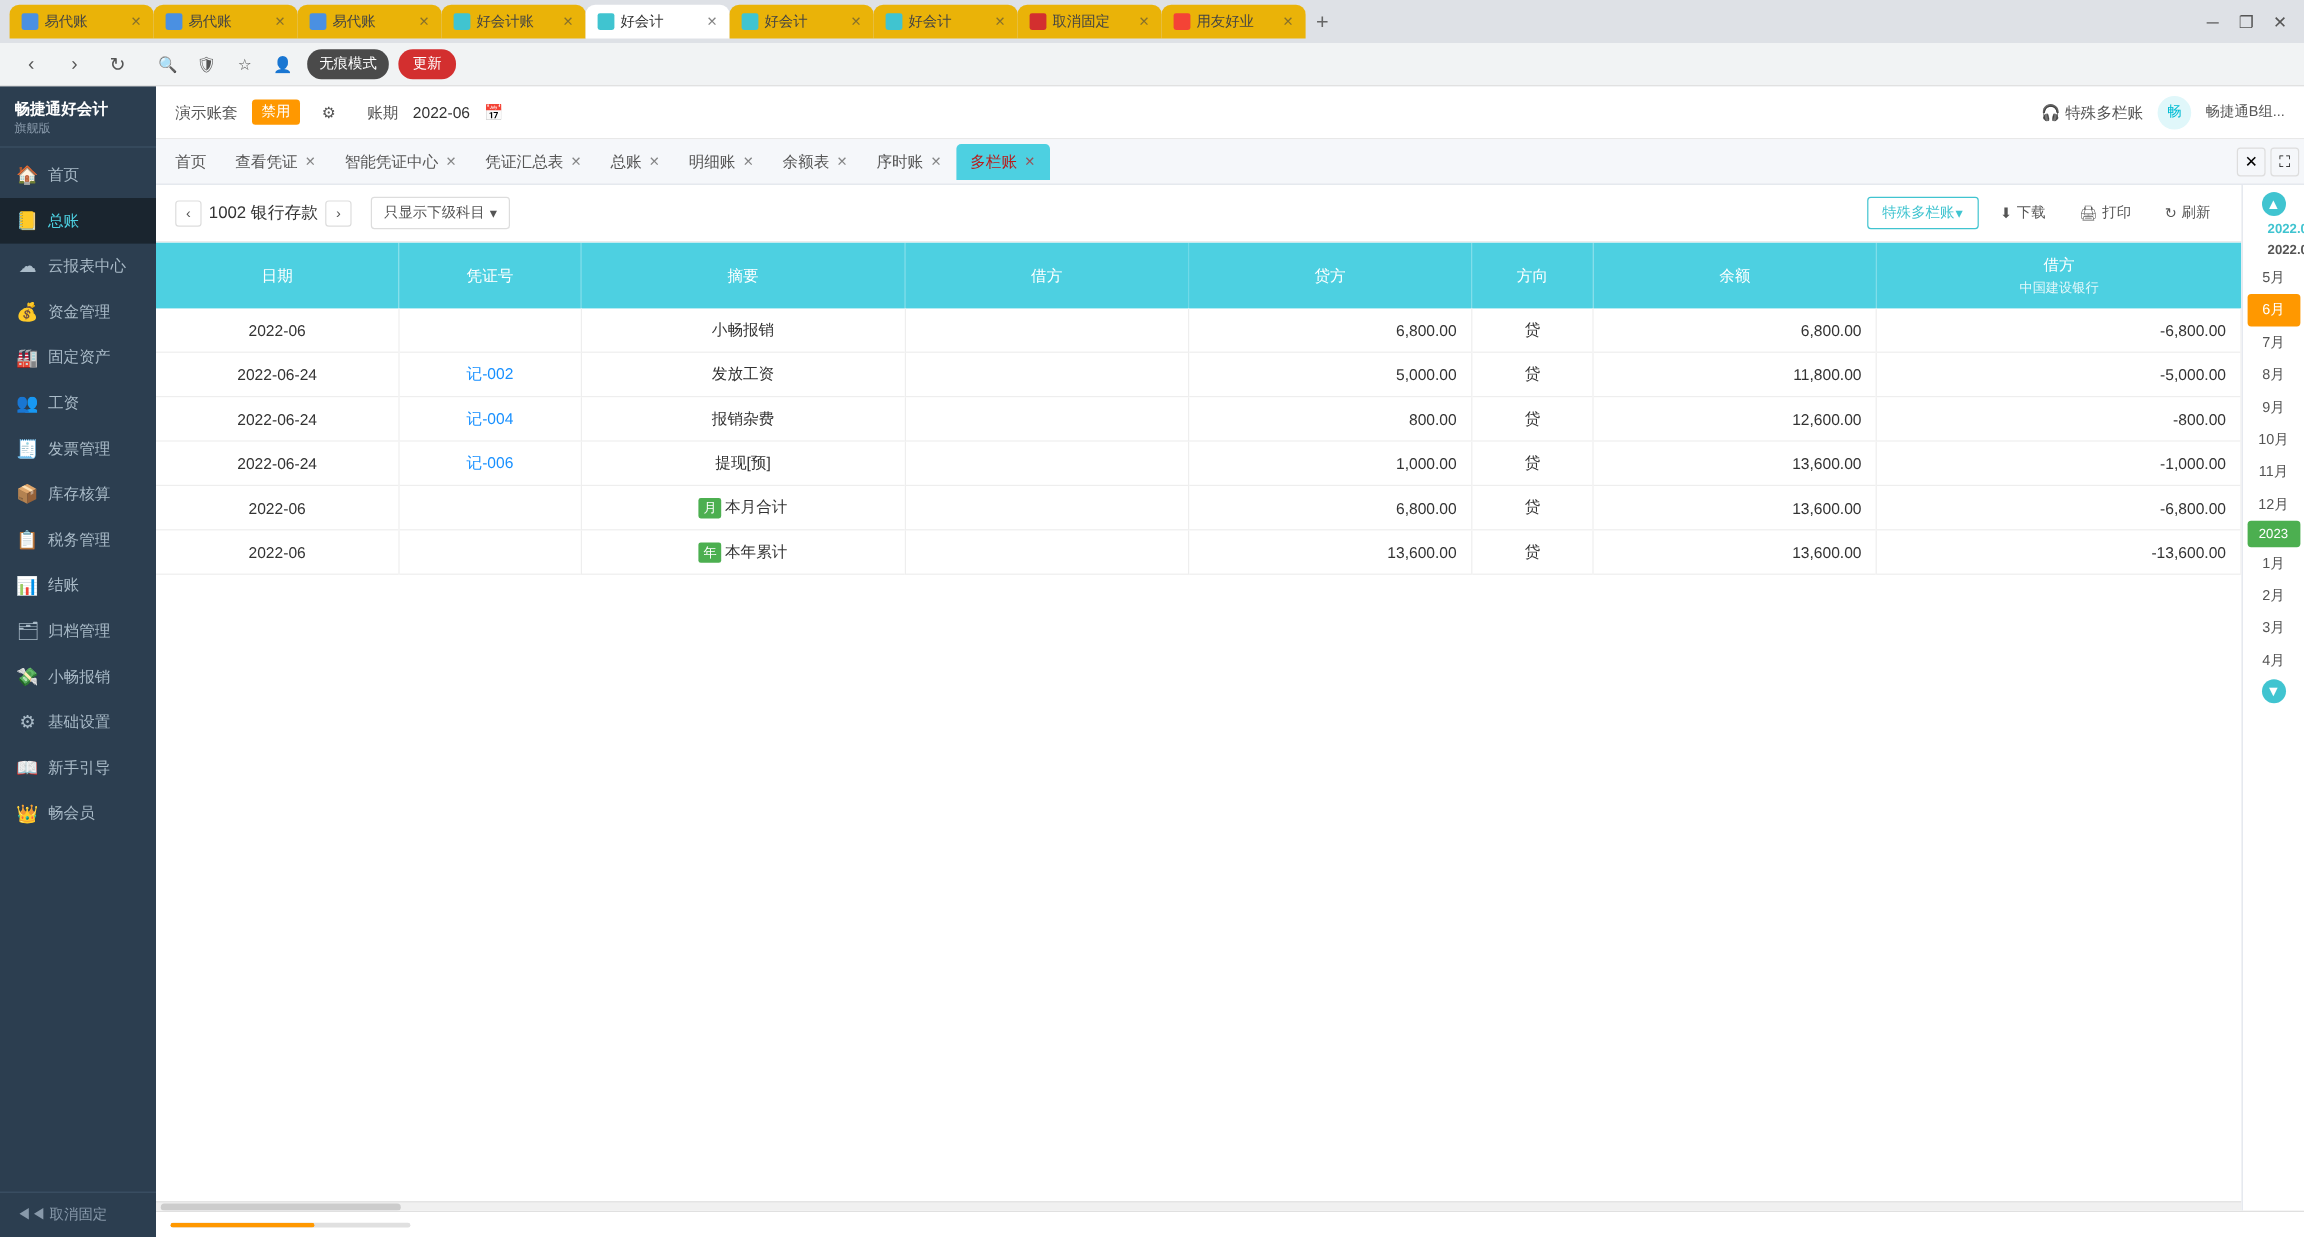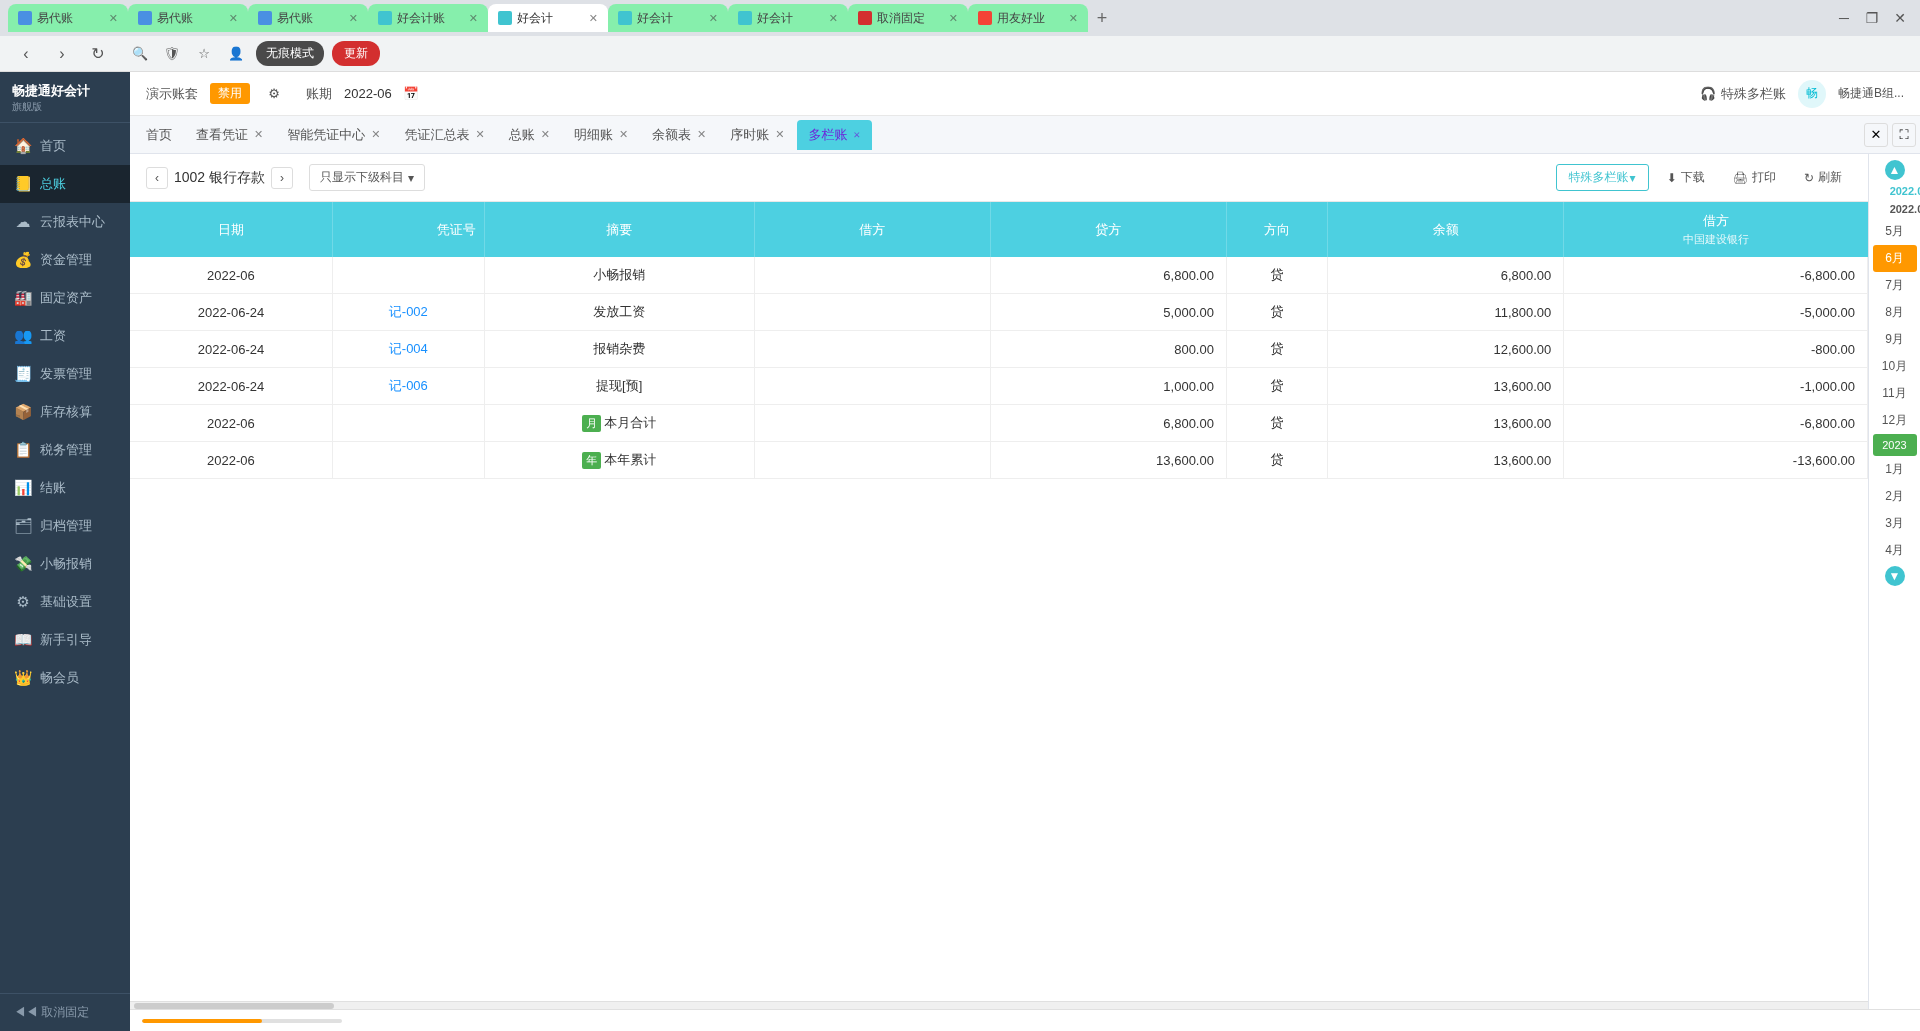--- a/index.html
+++ b/index.html
@@ -1,20 +1,20 @@
 <!DOCTYPE html>
 <html><head>
   <meta charset="utf-8">
   <style>
     * { margin: 0; padding: 0; box-sizing: border-box; }
     body { font-family: 'Microsoft YaHei', sans-serif; font-size: 13px; background: #f5f5f5; overflow: hidden; width: 1920px; height: 1031px; }
 
     
     .browser-chrome { background: #dee1e6; height: 36px; display: flex; align-items: center; padding: 0 8px; gap: 0; }
-    .browser-tab { display: flex; align-items: center; height: 28px; padding: 0 10px; border-radius: 8px 8px 0 0; font-size: 12px; gap: 5px; min-width: 120px; max-width: 150px; cursor: pointer; background: #86efac; color: #444; }
+    .browser-tab { display: flex; align-items: center; height: 28px; padding: 0 10px; border-radius: 8px 8px 0 0; font-size: 12px; gap: 5px; min-width: 120px; max-width: 150px; cursor: pointer; background: #eab308; color: #444; }
     .browser-tab.active { background: #fff; color: #333; }
     .browser-tab .tab-icon { width: 14px; height: 14px; border-radius: 2px; display: inline-block; flex-shrink: 0; }
     .browser-tab .tab-close { margin-left: auto; opacity: 0.6; font-size: 11px; }
     .tab-add { width: 28px; height: 28px; display: flex; align-items: center; justify-content: center; font-size: 18px; color: #666; cursor: pointer; }
     .browser-controls { margin-left: auto; display: flex; align-items: center; gap: 4px; }
     .browser-ctrl-btn { width: 24px; height: 24px; display: flex; align-items: center; justify-content: center; font-size: 14px; color: #555; cursor: pointer; }
 
     
     .address-bar { background: #f1f3f4; height: 36px; display: flex; align-items: center; padding: 0 12px; gap: 8px; border-bottom: 1px solid #ddd; }
     .nav-btn { width: 28px; height: 28px; display: flex; align-items: center; justify-content: center; color: #555; font-size: 16px; cursor: pointer; border-radius: 50%; }
@@ -45,21 +45,21 @@
     .app-header { background: white; padding: 0 16px; height: 44px; display: flex; align-items: center; gap: 12px; border-bottom: 1px solid #e8e8e8; flex-shrink: 0; }
     .demo-badge { background: #ff9800; color: white; padding: 2px 8px; border-radius: 3px; font-size: 12px; }
     .header-right { margin-left: auto; display: flex; align-items: center; gap: 12px; }
     .consult-btn { display: flex; align-items: center; gap: 4px; font-size: 13px; color: #555; cursor: pointer; }
     .user-avatar { width: 28px; height: 28px; border-radius: 50%; background: #e0f7fa; display: flex; align-items: center; justify-content: center; font-size: 12px; color: #00bcd4; }
     .user-name { font-size: 12px; color: #555; }
 
     
     .tab-bar { background: #f5f7fa; border-bottom: 1px solid #e0e4ec; display: flex; align-items: center; padding: 0 4px; height: 38px; flex-shrink: 0; overflow: hidden; }
     .page-tab { display: flex; align-items: center; gap: 4px; padding: 6px 12px; font-size: 13px; color: #555; cursor: pointer; border-radius: 4px 4px 0 0; white-space: nowrap; }
-    .page-tab.active { background: #4dd0e1; color: #6d28d9; font-family: Liberation Mono, monospace; }
+    .page-tab.active { background: #4dd0e1; color: #b91c1c; }
     .page-tab .tab-x { font-size: 11px; opacity: 0.7; margin-left: 2px; }
     .tab-collapse { margin-left: auto; width: 24px; height: 24px; display: flex; align-items: center; justify-content: center; cursor: pointer; border: 1px solid #ddd; border-radius: 3px; }
     .tab-expand { width: 24px; height: 24px; display: flex; align-items: center; justify-content: center; cursor: pointer; border: 1px solid #ddd; border-radius: 3px; }
 
     
     .content-area { flex: 1; display: flex; overflow: hidden; }
     .ledger-main { flex: 1; background: white; display: flex; flex-direction: column; overflow: hidden; }
 
     
     .ledger-header { padding: 10px 16px; display: flex; align-items: center; gap: 8px; border-bottom: 1px solid #e8e8e8; flex-shrink: 0; }
@@ -339,21 +339,21 @@
               <span>刷新</span>
             </div>
           </div>
         </div>
 
         <div class="ledger-table-wrapper">
           <table class="ledger-table">
             <thead>
               <tr>
                 <th style="width:120px;">日期</th>
-                <th style="width:90px;text-align:right;">凭证号</th>
+                <th style="width:90px;">凭证号</th>
                 <th style="width:160px;">摘要</th>
                 <th style="width:140px;">借方</th>
                 <th style="width:140px;">贷方</th>
                 <th style="width:60px;margin-top:36px;">方向</th>
                 <th style="width:140px;">余额</th>
                 <th style="width:180px;">
                   <div>借方</div>
                   <div class="th-sub">中国建设银行</div>
                 </th>
               </tr>

